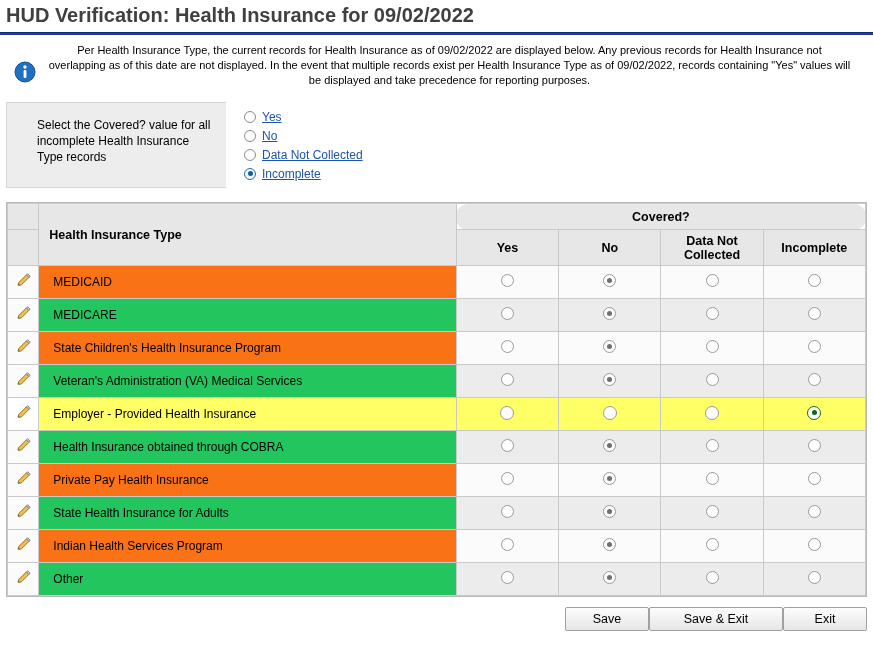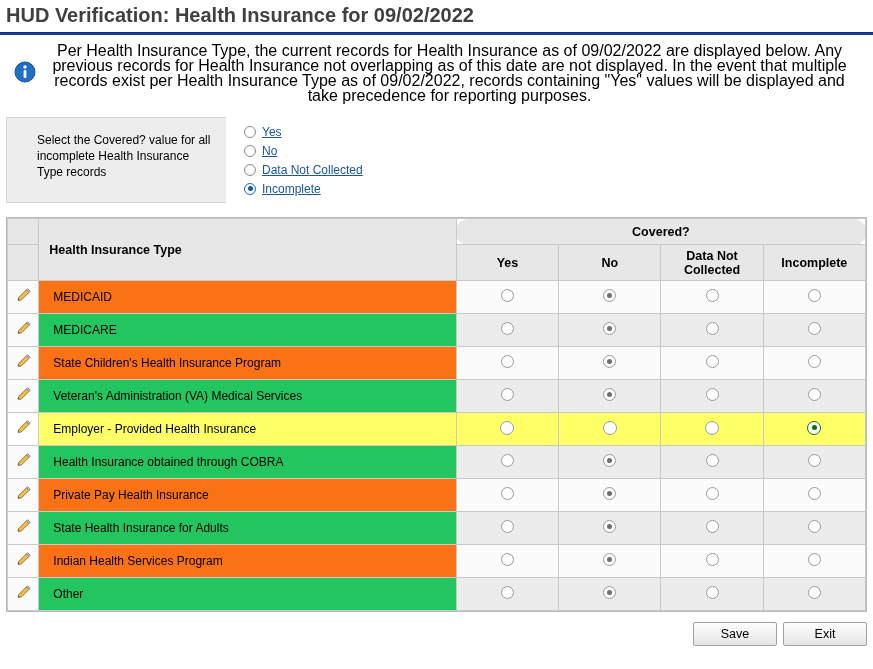--- a/index.html
+++ b/index.html
@@ -35,21 +35,21 @@
     padding: 8px 18px 6px 14px;
   }
   .info-icon {
     width: 22px;
     height: 22px;
     flex: 0 0 22px;
     margin-top: 18px;
     margin-right: 12px;
   }
   .info-text {
-    font-size: 16px;
+    font-size: 11px;
     line-height: 15px;
     text-align: center;
     color: #000;
     padding-right: 4px;
   }
 
   
   .select-panel {
     display: flex;
     align-items: stretch;
@@ -184,21 +184,20 @@
   }
   .radio-cell.on.dark { border-color: #1d6a1d; }
   .radio-cell.on.dark::after { background: #0a6b0a; }
   .radio-cell.big { width: 14px; height: 14px; }
   .radio-cell.big.on::after { left: 3.5px; top: 3.5px; }
 
   
   .footer {
     display: flex;
     justify-content: flex-end;
-    gap: 6px;
     padding: 10px 6px 0 0;
   }
   .btn {
     min-width: 86px;
     height: 24px;
     background: linear-gradient(#fdfdfd, #e6e6e6);
     border: 1px solid #a0a0a0;
     border-radius: 2px;
     font-size: 12.5px;
     font-family: "Liberation Sans", sans-serif;
@@ -396,14 +395,15 @@
           <td class="opt-cell"><span class="radio-cell on"></span></td>
           <td class="opt-cell"><span class="radio-cell"></span></td>
           <td class="opt-cell"><span class="radio-cell"></span></td>
         </tr>
       </tbody>
   </table>
 </div>
 
 <div class="footer">
   <button class="btn save">Save</button>
+  <button class="btn wide">Save &amp; Exit</button>
   <button class="btn save">Exit</button>
 </div>
 
 </body></html>

